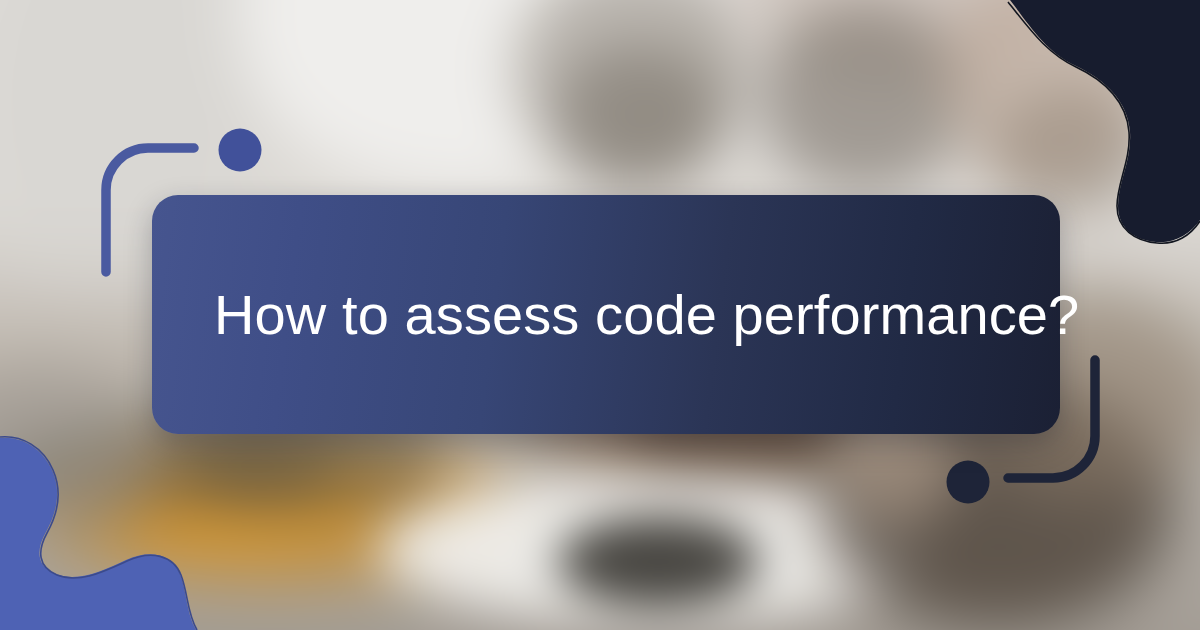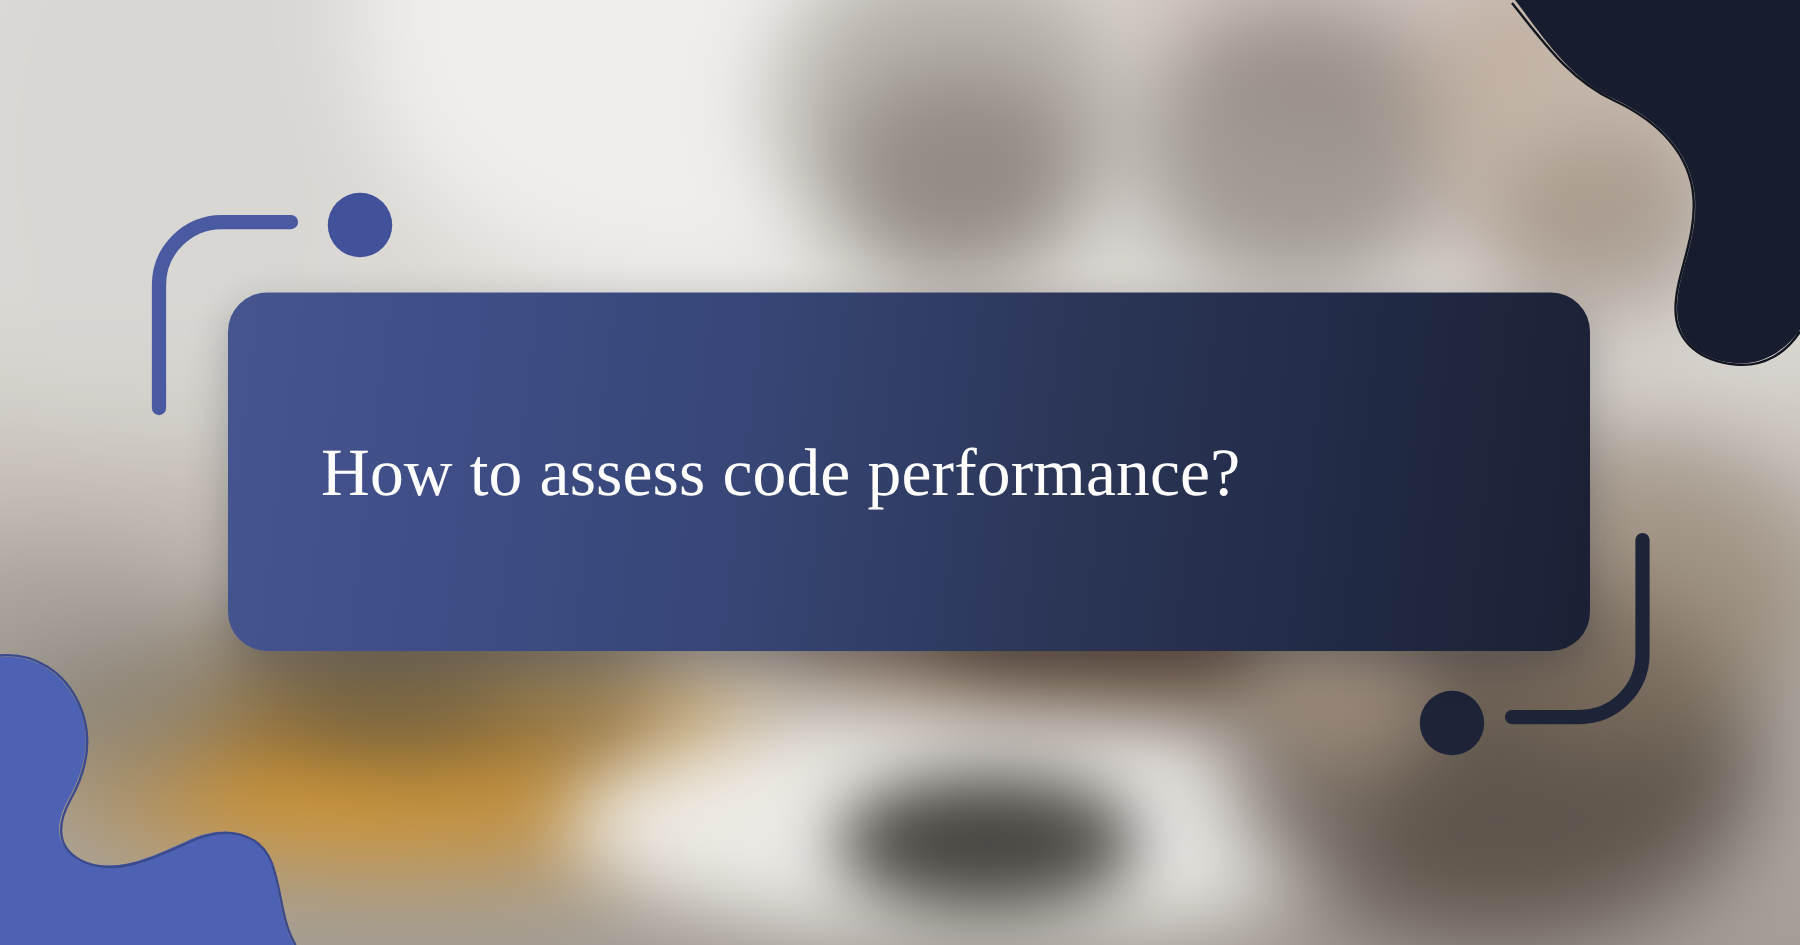--- a/index.html
+++ b/index.html
@@ -77,27 +77,27 @@
     width: 908px;
     height: 239px;
     border-radius: 26px;
     background: linear-gradient(97deg, #46558f 0%, #3f4e87 16%, #374676 38%, #2b3556 62%, #212a45 82%, #1b2034 100%);
     box-shadow: 0 10px 28px rgba(20,24,40,0.28);
     display: flex;
     align-items: center;
   }
   .title-text {
     color: #ffffff;
-    font-size: 45px;
+    font-size: 56px;
     font-weight: 400;
     letter-spacing: 0.1px;
     line-height: 1.2;
     padding: 0 62px;
     white-space: nowrap;
-    font-family: Liberation Serif, serif;
+    font-family: Liberation Sans, sans-serif;
   }
 </style>
 </head>
 <body>
 
 <div class="stage">
 
   <div class="bg-photo">
     <div class="bg-base"></div>
     <div class="bg-blob b1"></div>

